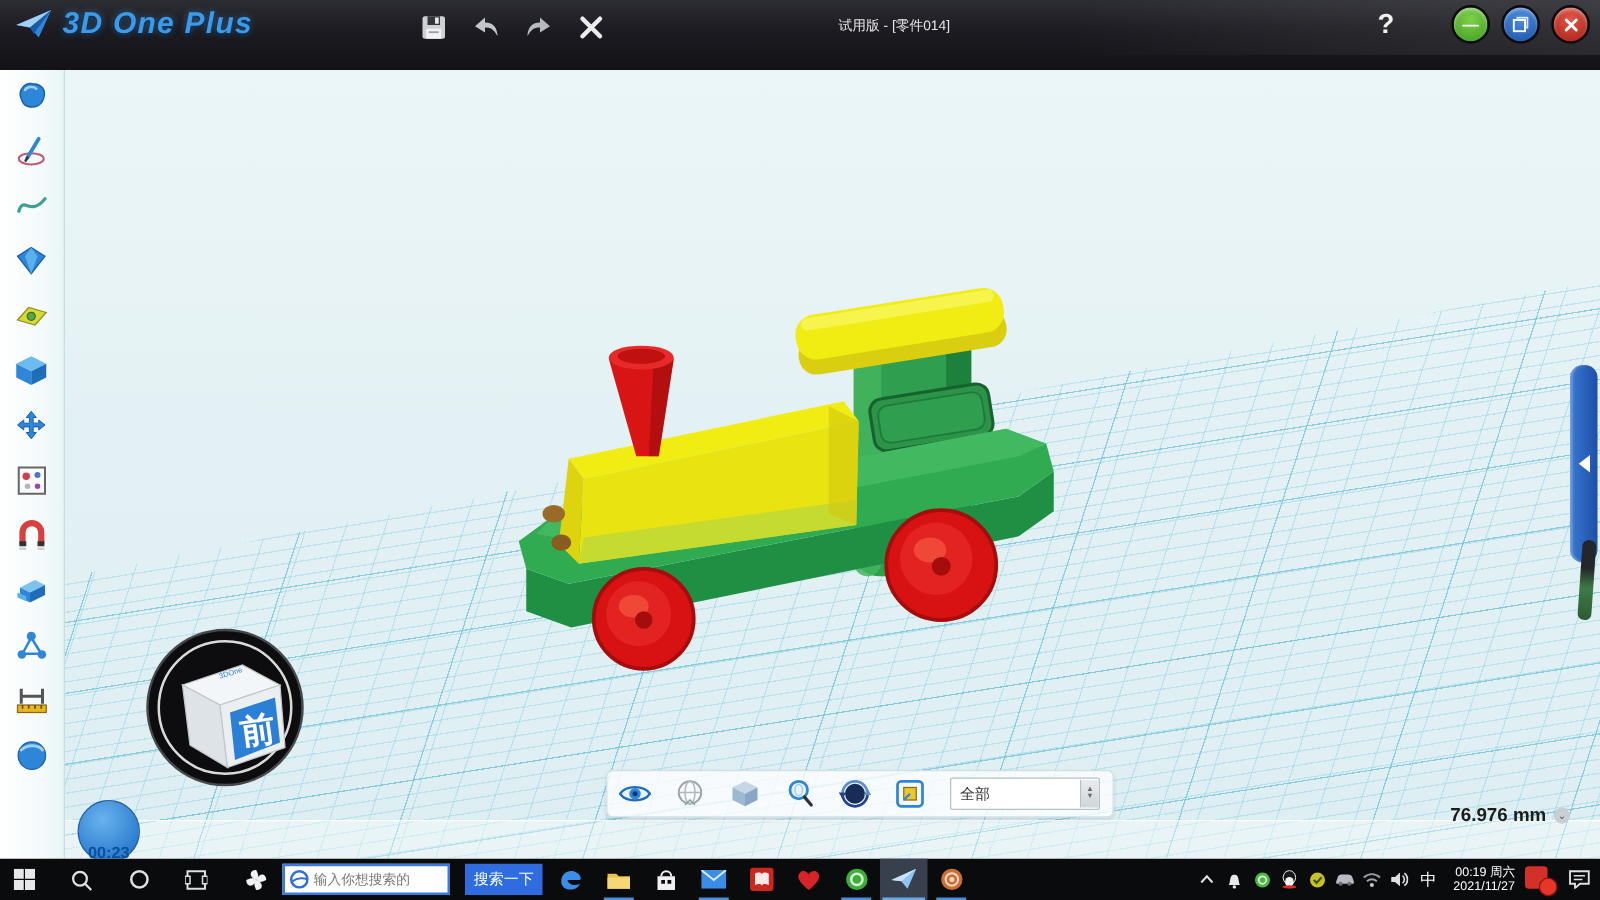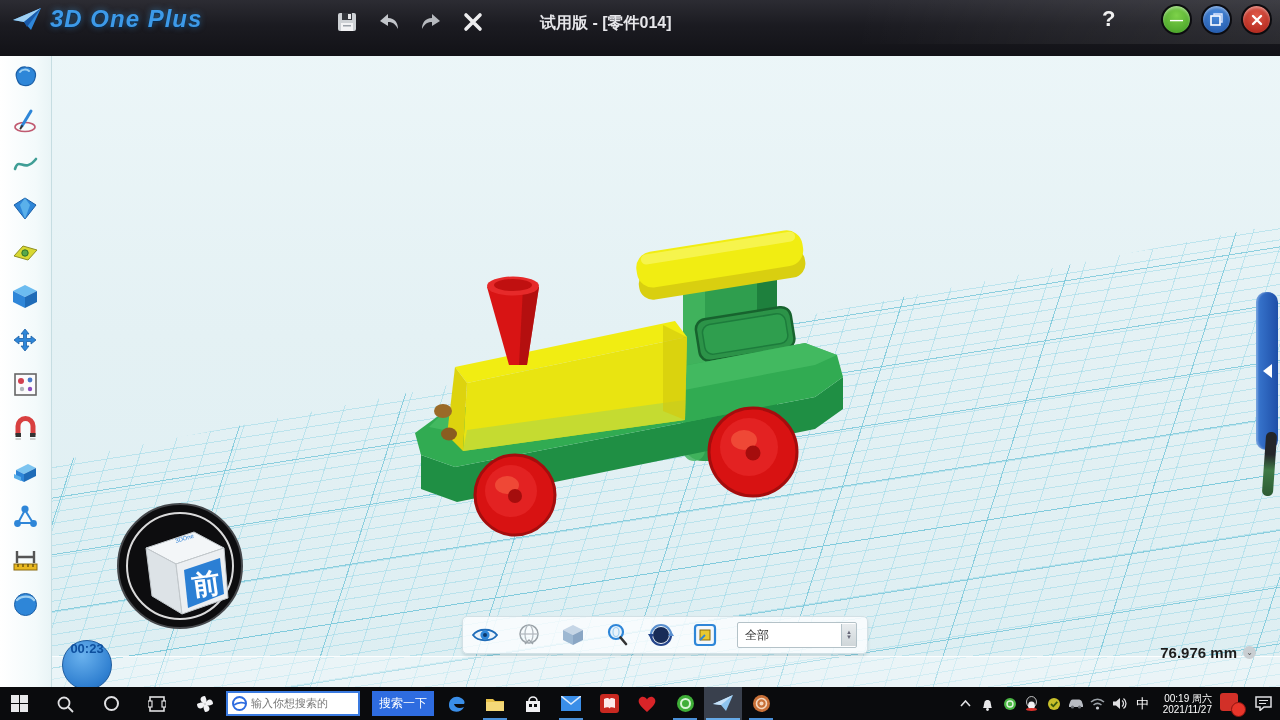--- a/index.html
+++ b/index.html
@@ -9,22 +9,22 @@
   
   .titlebar{position:absolute;left:0;top:0;width:1280px;height:56px;
     background:linear-gradient(180deg,#2c2c33 0%,#1b1b21 45%,#121217 100%);z-index:30;}
   .titlebar:after{content:"";position:absolute;right:0;top:0;width:420px;height:44px;
     background:linear-gradient(100deg,transparent 0%,rgba(255,255,255,.05) 50%,rgba(255,255,255,.09) 100%);}
   .logo{position:absolute;left:12px;top:5px;display:flex;align-items:center;gap:8px;}
   .logo-text{font-size:24px;font-weight:bold;font-style:italic;letter-spacing:1px;
     color:#3d9ae8;text-shadow:0 1px 2px #04284e,0 0 6px rgba(70,170,240,.5);}
   .doc-tools{position:absolute;left:332px;top:7px;display:flex;gap:12px;z-index:2;}
   .doc-tools .tbtn{width:30px;height:30px;display:flex;align-items:center;justify-content:center;cursor:pointer;}
-  .doc-title{position:absolute;left:540px;top:13px;width:220px;text-align:left;
-    color:#e6e6ea;font-size:16px;z-index:2;font-weight:bold;}
+  .doc-title{position:absolute;left:540px;top:13px;width:220px;text-align:right;
+    color:#e6e6ea;font-size:11px;z-index:2;}
   .help-btn{position:absolute;left:1102px;top:6px;color:#f0f0f0;font-size:22px;font-weight:bold;z-index:2;cursor:pointer;}
   .winbtns{position:absolute;right:8px;top:4px;display:flex;gap:9px;z-index:2;}
   .wbtn{width:27px;height:27px;border-radius:50%;display:flex;align-items:center;justify-content:center;
     color:#fff;font-size:13px;font-weight:bold;border:2px solid #0c0c10;box-shadow:inset 0 2px 3px rgba(255,255,255,.45);cursor:pointer;}
   .wbtn.min{background:radial-gradient(circle at 50% 35%,#7ed24a,#3f9a22);}
   .wbtn.res{background:radial-gradient(circle at 50% 35%,#4a8ee0,#1c4fa0);}
   .wbtn.cls{background:radial-gradient(circle at 50% 35%,#e05848,#a81e14);}
 
   
   .sidebar{position:absolute;left:0;top:44px;width:52px;height:643px;z-index:20;
@@ -42,24 +42,24 @@
       repeating-linear-gradient(171deg,rgba(150,215,230,.5) 0 1px,transparent 1px 11px),
       repeating-linear-gradient(108deg,rgba(150,215,230,.5) 0 1px,transparent 1px 30px);
     clip-path:polygon(0 65%,100% 28%,100% 100%,0 100%);}
   .bottom-strip{position:absolute;left:0;top:612px;width:1228px;height:31px;
     background:rgba(255,255,255,.38);border-top:1px solid rgba(255,255,255,.85);}
 
   .train{position:absolute;left:333px;top:171px;}
   .viewcube{position:absolute;left:64px;top:458px;cursor:pointer;}
   .timer{position:absolute;left:10px;top:596px;width:48px;height:48px;border-radius:50%;
     background:radial-gradient(circle at 40% 30%,#6ab2ee,#2f7fd0 70%,#2265ae);
-    border:1px solid #1f5c9e;display:flex;align-items:flex-start;justify-content:center;
+    border:1px solid #1f5c9e;display:flex;align-items:flex-end;justify-content:center;
     color:#0d4f9e;font-size:13px;font-weight:bold;}
 
-  .viewbar{position:absolute;left:410px;top:572px;width:406px;height:38px;border-radius:5px;
+  .viewbar{position:absolute;left:433px;top:572px;width:406px;height:38px;border-radius:5px;
     background:rgba(252,254,255,.8);border:1px solid #d2e0e5;box-shadow:0 2px 3px rgba(40,80,90,.15);
     display:flex;align-items:center;padding:0 8px;box-sizing:border-box;gap:16px;}
   .vbtn{width:28px;height:28px;display:flex;align-items:center;justify-content:center;cursor:pointer;}
   .vb-dd{margin-left:2px;width:118px;height:24px;background:#ffffff;border:1px solid #b4c2c8;border-radius:2px;
     display:flex;align-items:center;font-size:12px;color:#333;cursor:pointer;}
   .vb-dd .val{flex:1;padding-left:7px;}
   .vb-dd .spin{width:14px;height:22px;background:linear-gradient(180deg,#e8ecee,#cfd6d9);
     border-left:1px solid #b4c2c8;display:flex;flex-direction:column;align-items:center;justify-content:center;
     font-size:6px;color:#667;line-height:5px;}
 

